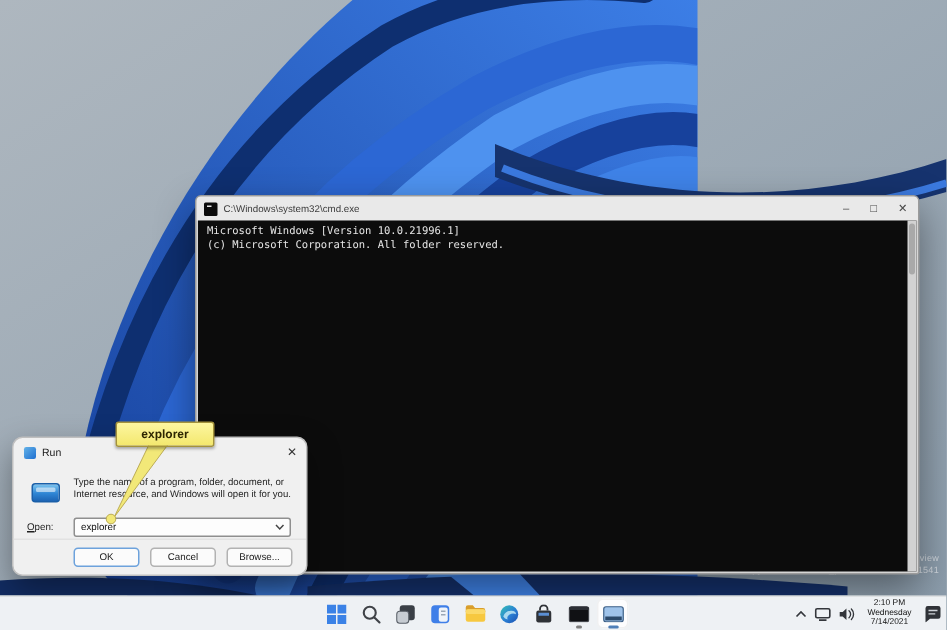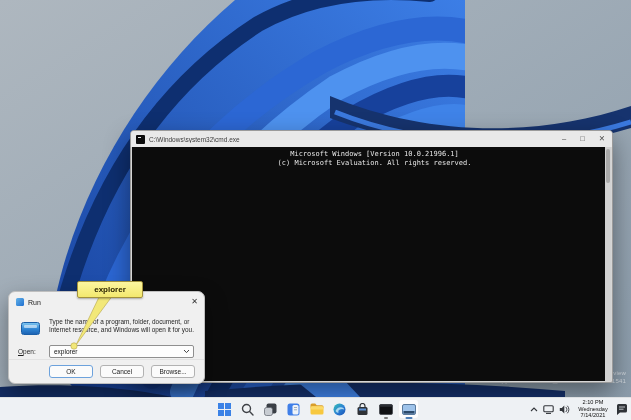--- a/index.html
+++ b/index.html
@@ -26,21 +26,21 @@
     padding:0 4px 0 5px;gap:4px;
   }
   .cmd-ico{width:9px;height:9px;background:#0c0c0c;border-radius:1px;position:relative;flex:0 0 auto;}
   .cmd-ico::after{content:"";position:absolute;left:1.5px;top:2px;width:3px;height:1.5px;background:#e8e8e8;}
   .cmd-title{font-size:6.5px;color:#3c3c3c;white-space:nowrap;overflow:hidden;flex:1;}
   .cmd-controls{display:flex;gap:14px;margin-right:3px;}
   .cmd-controls span{font-size:7.5px;color:#4a4a4a;line-height:16px;cursor:default;}
   .cmd-body{
     position:absolute;left:1px;right:1px;top:16px;bottom:1px;background:#0c0c0c;
     font-family:"DejaVu Sans Mono",monospace;font-size:7px;line-height:9px;
-    color:#e6e6e6;padding:3px 0 0 6px;box-sizing:border-box;text-align:center;
+    color:#e6e6e6;padding:3px 0 0 6px;box-sizing:border-box;
   }
   .cmd-line{white-space:pre;}
   .cmd-blank{height:9px;}
   .cmd-scrollbar{
     position:absolute;top:0;right:0;bottom:0;width:6px;background:#d2d2d2;
   }
   .cmd-scrollbar .thumb{position:absolute;top:2px;left:1px;width:4px;height:34px;background:#a9a9a9;border-radius:2px;}
   
   .run{
     position:absolute;left:8px;top:291px;width:197px;height:93px;z-index:20;
@@ -151,21 +151,21 @@
       <span class="cmd-ico"></span>
       <span class="cmd-title">C:\Windows\system32\cmd.exe</span>
       <span class="cmd-controls">
         <span>–</span>
         <span>□</span>
         <span>✕</span>
       </span>
     </div>
     <div class="cmd-body">
       <div class="cmd-line">Microsoft Windows [Version 10.0.21996.1]</div>
-      <div class="cmd-line">(c) Microsoft Evaluation. All rights reserved.</div>
+      <div class="cmd-line">(c) Microsoft Corporation. All folder reserved.</div>
       <div class="cmd-blank"></div>
       <div class="cmd-scrollbar">
           <div class="thumb"></div>
         </div>
     </div>
   </div>
 
   <div class="run">
     <div class="run-titlebar">
       <span class="run-ico"></span>

